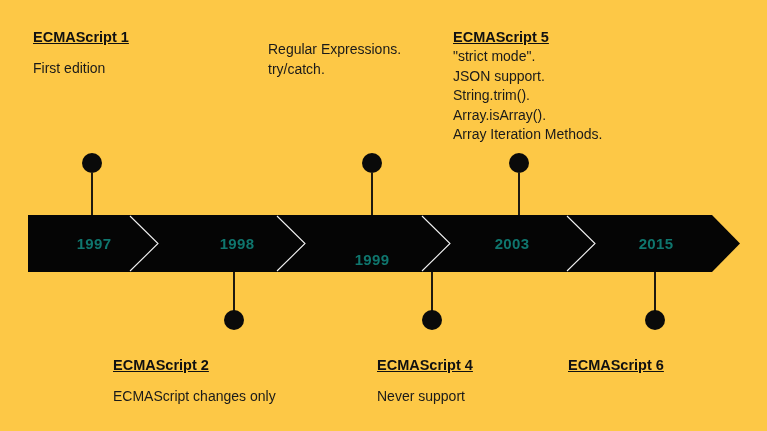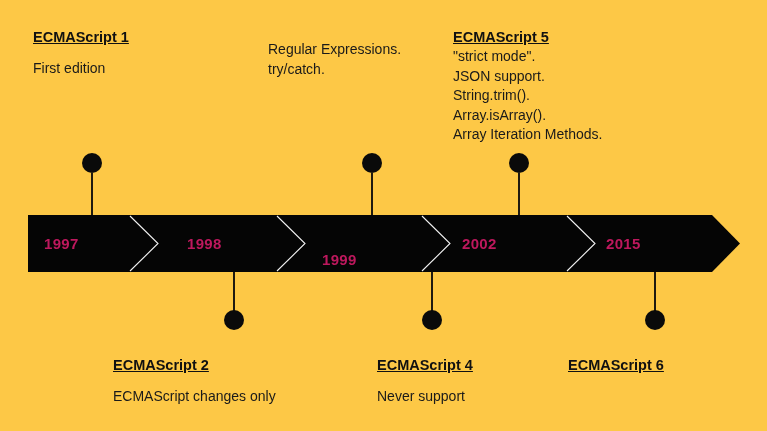--- a/index.html
+++ b/index.html
@@ -75,21 +75,22 @@
     top: 215px;
     width: 712px;
     height: 57px;
   }
   #timeline svg { display: block; }
   .year-label {
     position: absolute;
     top: 0;
     height: 57px;
     line-height: 57px;
-    color: #be185d;
+    text-align: center;
+    color: #0f766e;
     font-size: 15px;
     font-weight: bold;
     letter-spacing: 0.3px;
     white-space: nowrap;
   }
 </style>
 </head>
 <body>
 
 <div id="stage">
@@ -133,21 +134,21 @@
         <polyline points="102,1 130,28.5 102,56"></polyline>
         <polyline points="249,1 277,28.5 249,56"></polyline>
         <polyline points="394,1 422,28.5 394,56"></polyline>
         <polyline points="539,1 567,28.5 539,56"></polyline>
       </g>
     </svg>
 
     <div class="year-label" style="left:16px; width:100px;">1997</div>
     <div class="year-label" style="left:159px; width:100px;">1998</div>
     <div class="year-label" style="left:294px; width:100px;margin-top:16px;">1999</div>
-    <div class="year-label" style="left:434px; width:100px;">2002</div>
+    <div class="year-label" style="left:434px; width:100px;">2003</div>
     <div class="year-label" style="left:578px; width:100px;">2015</div>
   </div>
 
   <div class="marker down" style="left:234px; top:272px;">
     <div class="stem" style="height:39px;"></div>
     <div class="dot" style="top:38px;"></div>
   </div>
   <div class="marker down" style="left:432px; top:272px;">
     <div class="stem" style="height:39px;"></div>
     <div class="dot" style="top:38px;"></div>

